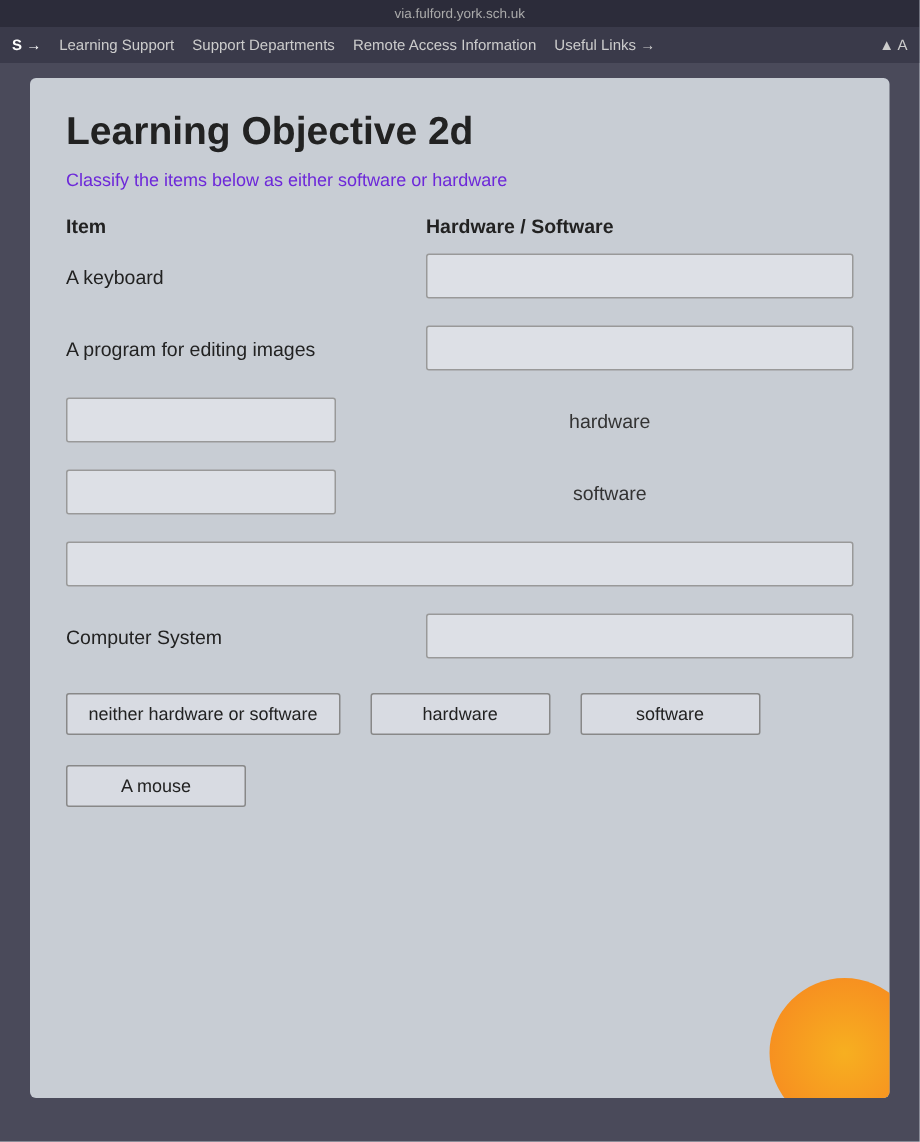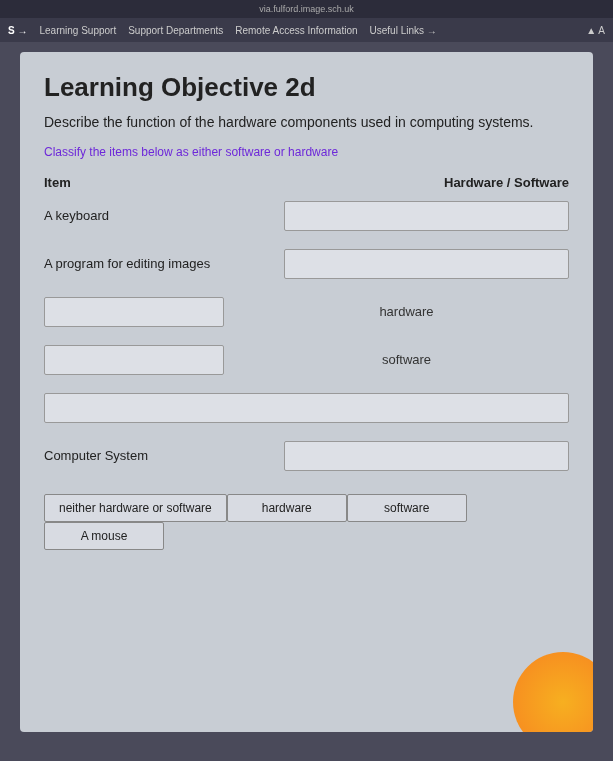--- a/index.html
+++ b/index.html
@@ -76,21 +76,21 @@
       flex: 0 0 240px;
       font-size: 13px;
       font-weight: bold;
       color: #222;
     }
     .col-hw-sw {
       flex: 1;
       font-size: 13px;
       font-weight: bold;
       color: #222;
-      text-align: right;
+      text-align: left;
     }
     .classify-row {
       display: flex;
       align-items: center;
       margin-bottom: 12px;
       min-height: 36px;
     }
     .item-label {
       flex: 0 0 240px;
       font-size: 13px;
@@ -105,21 +105,21 @@
     }
     .hw-sw-value {
       flex: 1;
       font-size: 13px;
       color: #333;
       text-align: center;
     }
     .drag-options {
       display: flex;
       flex-wrap: wrap;
-      gap: 0;
+      gap: 20px;
       margin-top: 20px;
     }
     .drag-option {
       background: #d8dbe2;
       border: 1px solid #888;
       border-radius: 2px;
       padding: 6px 14px;
       font-size: 12px;
       color: #222;
       cursor: pointer;
@@ -139,35 +139,34 @@
     .nav-arrow {
       color: #ccc;
       font-size: 10px;
       margin-left: auto;
     }
   </style>
 </head>
 <body>
 
 <div class="top-bar">
-  <span class="top-bar-text">via.fulford.image.sch.uk</span>
+  <span class="top-bar-text">via.fulford.york.sch.uk</span>
 </div>
 
 <div class="nav-bar">
   <span class="nav-item active">S →</span>
   <span class="nav-item">Learning Support</span>
   <span class="nav-item">Support Departments</span>
   <span class="nav-item">Remote Access Information</span>
   <span class="nav-item">Useful Links →</span>
   <span class="nav-arrow">▲ A</span>
 </div>
 
 <div class="page-content">
   <h1 class="learning-objective-title">Learning Objective 2d</h1>
-  <p class="description">Describe the function of the hardware components used in computing systems.</p>
   <p class="instruction">Classify the items below as either software or hardware</p>
 
   <div class="classify-table">
 
     <div class="classify-header">
       <div class="col-item">Item</div>
       <div class="col-hw-sw">Hardware / Software</div>
     </div>
 
     <div class="classify-row">

